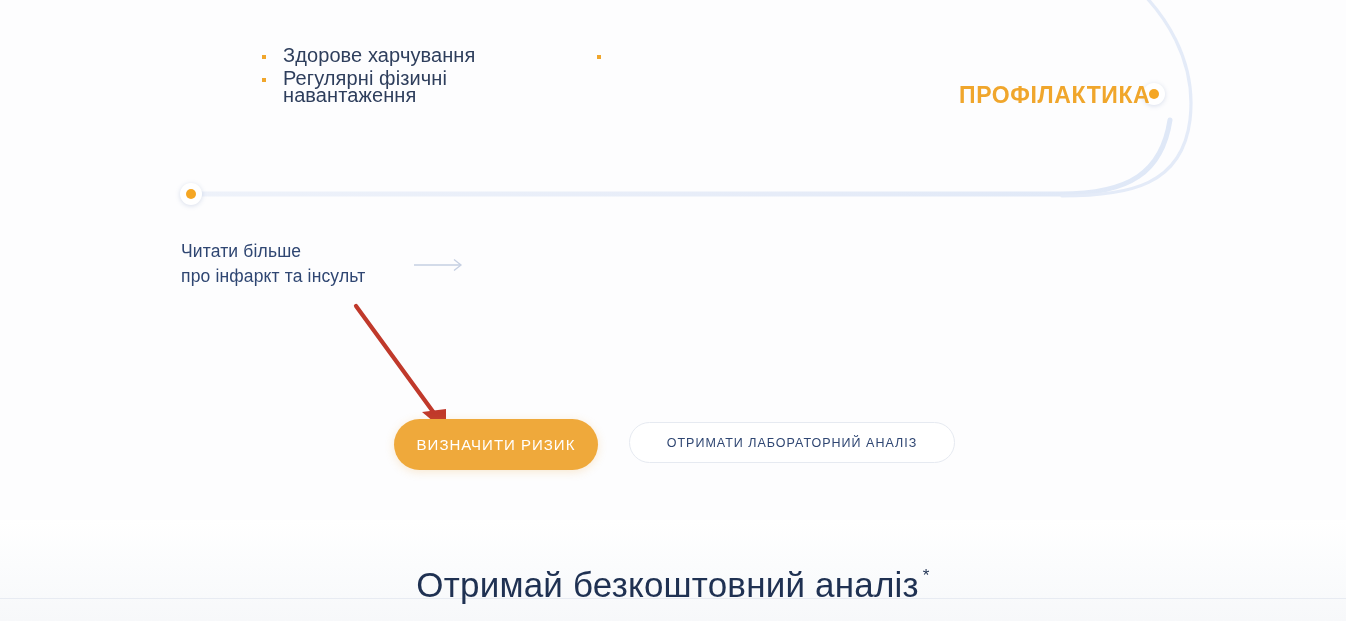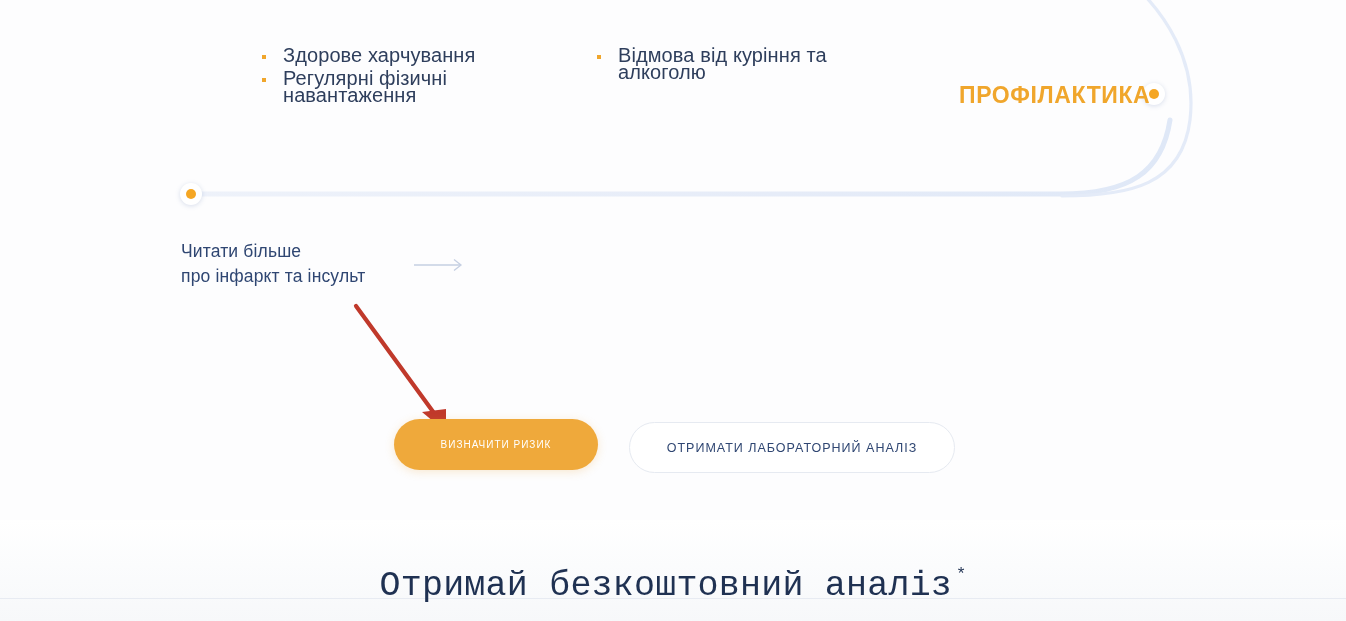--- a/index.html
+++ b/index.html
@@ -141,29 +141,29 @@
     cursor: pointer;
     font-family: "Liberation Sans", sans-serif;
     white-space: nowrap;
   }
   #btn-primary {
     width: 204px;
     height: 51px;
     border-radius: 26px;
     background: #efa93b;
     color: #ffffff;
-    font-size: 10px;
+    font-size: 15px;
     letter-spacing: 1.0px;
     box-shadow: 0 2px 10px rgba(230,160,50,0.22);
   }
   #btn-secondary {
     margin-left: 31px;
     margin-top: 3px;
     width: 326px;
-    height: 51px;
+    height: 41px;
     border-radius: 26px;
     background: #ffffff;
     border: 1px solid #e6eaf1;
     color: #2f4672;
     font-size: 12.5px;
     letter-spacing: 1.0px;
   }
 
   
   #bottom-band {
@@ -185,21 +185,20 @@
   }
   #bottom-heading {
     position: absolute;
     left: 0;
     top: 565px;
     width: 1346px;
     text-align: center;
     font-size: 35px;
     color: #1f3152;
     letter-spacing: 0.2px;
-    font-family: Liberation Mono, monospace;
   }
   #bottom-heading-asterisk {
     font-size: 17px;
     vertical-align: 16px;
     margin-left: 4px;
     color: #1f3152;
   }
 </style>
 </head>
 <body>
@@ -232,21 +231,20 @@
     </div>
     <div class="bullet-item">
       <span class="bullet-marker"></span>
       <span class="bullet-text">Регулярні фізичні навантаження</span>
     </div>
   </div>
 
   <div id="bullets-col-2" class="bullet-col">
     <div class="bullet-item">
       <span class="bullet-marker"></span>
-      <span class="bullet-text">Відмова від куріння та алкоголю</span>
     </div>
   </div>
 
   <div id="read-more">
     <span id="read-more-text">Читати більше
 про інфаркт та інсульт</span>
     <svg id="read-more-arrow" width="52" height="14" viewBox="0 0 52 14" xmlns="http://www.w3.org/2000/svg">
       <path d="M0 7 H46" stroke="#c5cfe2" stroke-width="1.3" fill="none"></path>
       <path d="M40 1.5 L47 7 L40 12.5" stroke="#c5cfe2" stroke-width="1.3" fill="none"></path>
     </svg>

